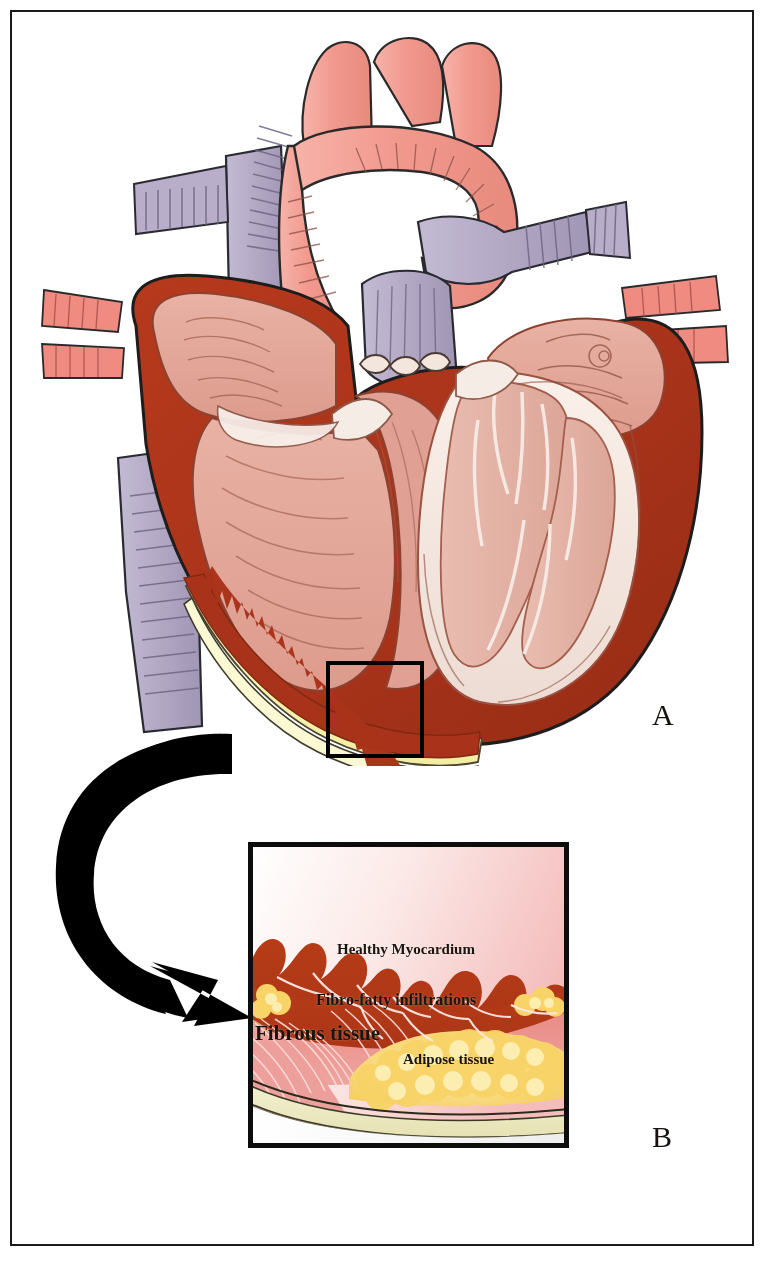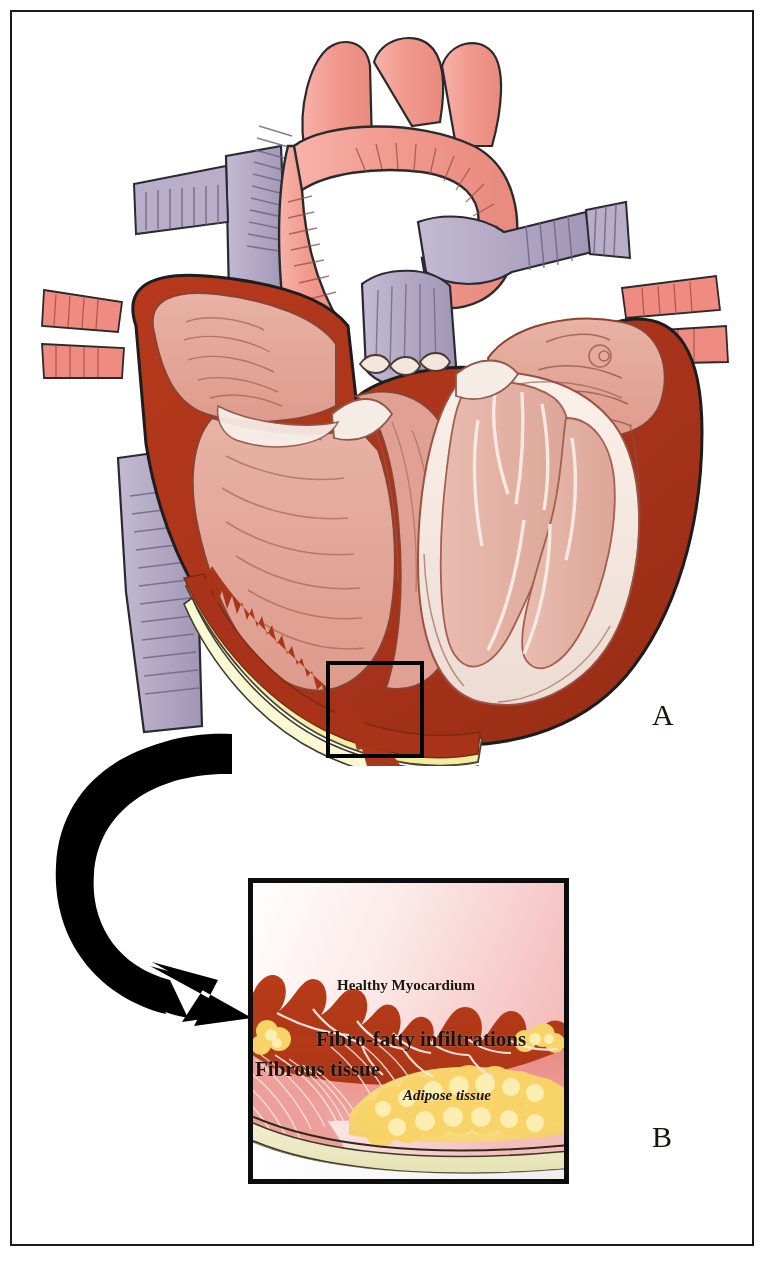--- a/index.html
+++ b/index.html
@@ -20,31 +20,31 @@
            font-family:"Liberation Serif",serif;letter-spacing:.5px;}
 
   
   #inset-box{position:absolute;left:300px;top:635px;width:98px;height:97px;
              border:4px solid #000;box-sizing:border-box;background:transparent;}
 
   
   #arrow-svg{position:absolute;left:30px;top:718px;}
 
   
-  #panel-b{position:absolute;left:236px;top:866px;width:321px;height:306px;
+  #panel-b{position:absolute;left:236px;top:830px;width:321px;height:306px;
            border:5px solid #0d0d0d;box-sizing:border-box;overflow:hidden;
            background:#ffffff;}
   #panel-b-svg{position:absolute;left:0;top:0;}
 
   .bl{position:absolute;color:#1a140f;font-family:"Liberation Serif",serif;
       font-weight:700;white-space:nowrap;text-shadow:0 0 2px rgba(255,255,255,.35);}
   #lbl-myo{left:84px;top:94px;font-size:15px;}
-  #lbl-fibfat{left:63px;top:144px;font-size:21px;}
+  #lbl-fibfat{left:63px;top:144px;font-size:16px;}
   #lbl-fib{left:2px;top:174px;font-size:21px;}
-  #lbl-adi{left:150px;top:204px;font-size:15px;font-style:italic;}
+  #lbl-adi{left:150px;top:204px;font-size:15px;}
 
   #label-b{position:absolute;left:640px;top:1108px;font-size:30px;color:#17120f;
            font-family:"Liberation Serif",serif;letter-spacing:.5px;}
 </style>
 </head>
 <body>
 
 <div id="figure">
   <div id="frame">
 

